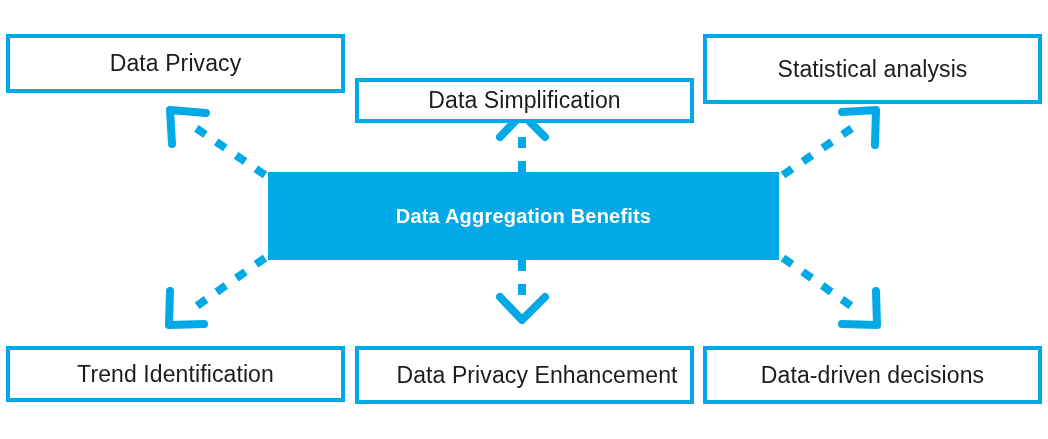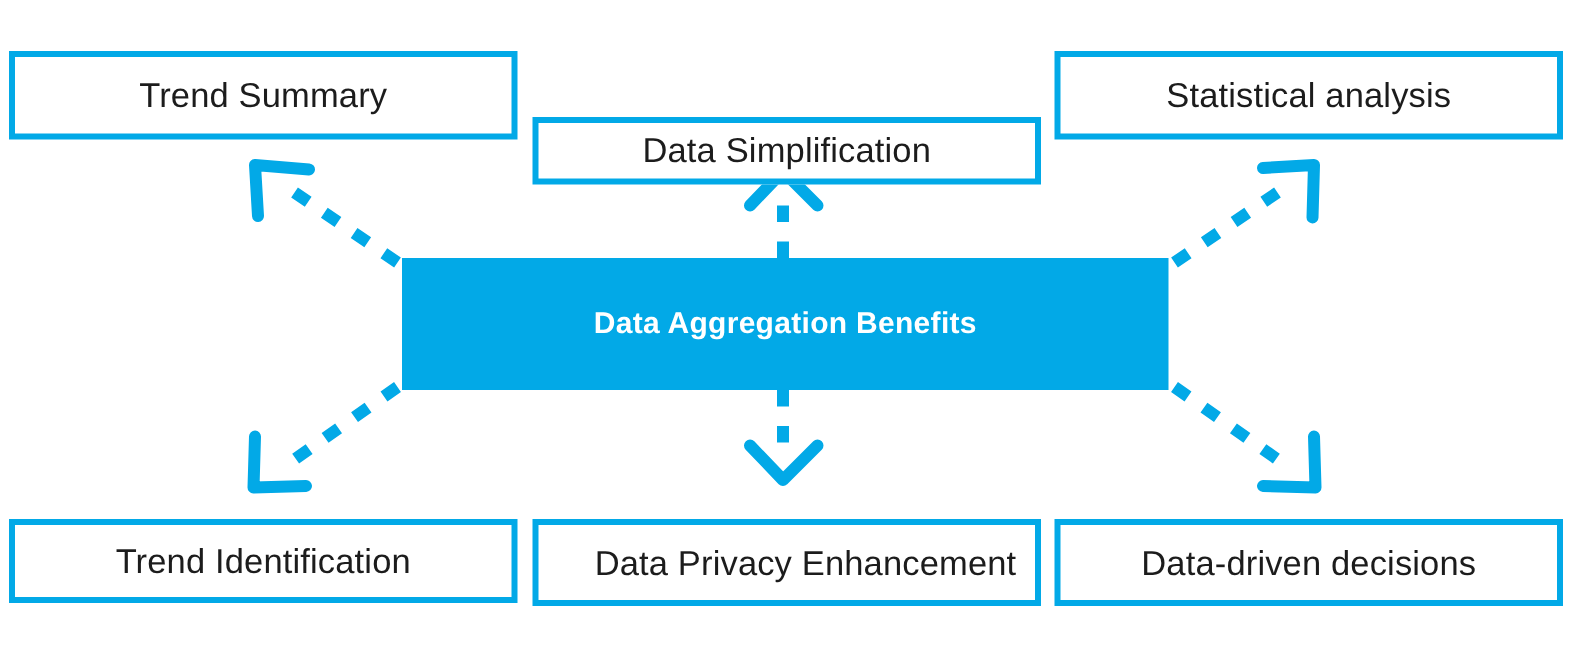--- a/index.html
+++ b/index.html
@@ -56,21 +56,21 @@
     position: absolute;
     left: 0;
     top: 0;
     width: 1048px;
     height: 439px;
     pointer-events: none;
   }
   
   #box-top-left    { left: 6px;   top: 34px;  width: 339px; height: 59px; }
   #box-top-center  { left: 355px; top: 34px;  width: 339px; height: 45px; margin-top: 44px; }
-  #box-top-right   { left: 703px; top: 34px;  width: 339px; height: 59px; text-align: center; }
+  #box-top-right   { left: 703px; top: 34px;  width: 339px; height: 70px; text-align: center; }
   
   #box-bottom-left   { left: 6px;   top: 346px; width: 339px; height: 56px; }
   #box-bottom-center { left: 355px; top: 346px; width: 339px; height: 58px; padding-left: 25px; }
   #box-bottom-right  { left: 703px; top: 346px; width: 339px; height: 58px; }
   
   #box-center { left: 268px; top: 172px; width: 511px; height: 88px; }
 </style>
 </head>
 <body>
 
@@ -103,21 +103,21 @@
       <polyline points="500,297 522,320 545,297" fill="none" stroke="#02A9E7" stroke-width="8" stroke-linecap="round" stroke-linejoin="round"></polyline>
     </g>
 
     <g>
       <line x1="783" y1="258" x2="857" y2="310" stroke="#02A9E7" stroke-width="8" stroke-linecap="butt" stroke-dasharray="11 13"></line>
       <polyline points="876,291 877,325 842,324" fill="none" stroke="#02A9E7" stroke-width="8" stroke-linecap="round" stroke-linejoin="round"></polyline>
     </g>
   </svg>
 
   <div class="node-box" id="box-top-left">
-    <span class="node-label">Trend Summary</span>
+    <span class="node-label">Data Privacy</span>
   </div>
 
   <div class="node-box" id="box-top-center">
     <span class="node-label">Data Simplification</span>
   </div>
 
   <div class="node-box" id="box-top-right">
     <span class="node-label">Statistical analysis</span>
   </div>
 

